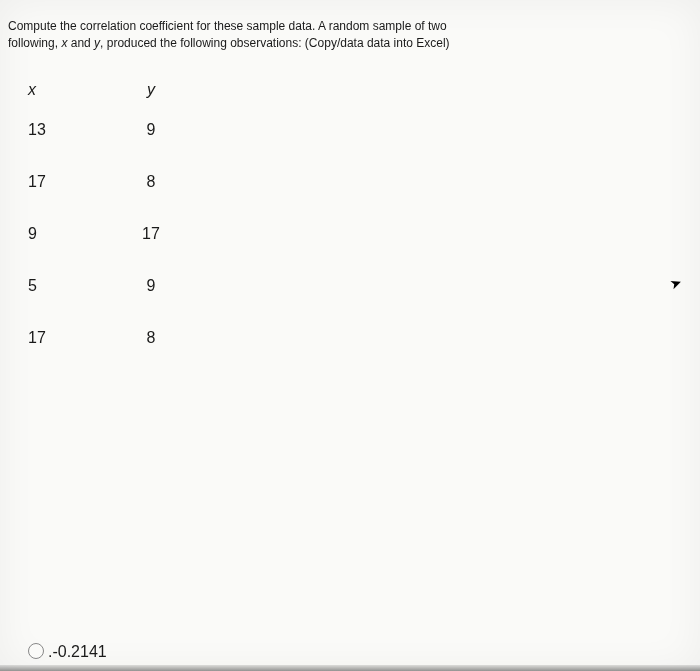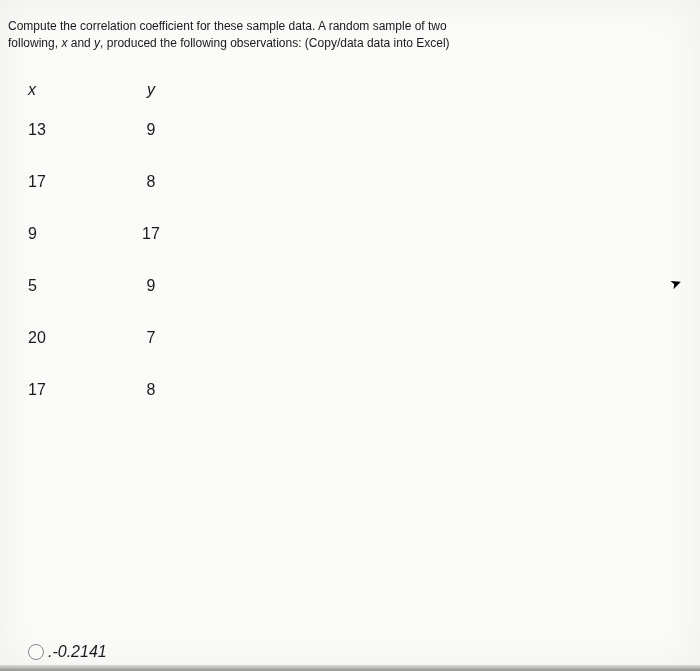--- a/index.html
+++ b/index.html
@@ -63,23 +63,22 @@
       text-align: left;
     }
     .data-table td.cell-y {
       text-align: center;
     }
     .answer-option {
       position: absolute;
       left: 28px;
       bottom: 10px;
       display: flex;
-      align-items: center;
+      align-items: flex-start;
       gap: 4px;
-      font-style: italic;
     }
     .radio {
       width: 16px;
       height: 16px;
       border: 1.5px solid #888;
       border-radius: 50%;
       background: #fafaf8;
       flex-shrink: 0;
     }
     .answer-text {
@@ -131,24 +130,20 @@
       </tr>
       <tr>
         <td class="cell-x">9</td>
         <td class="cell-y">17</td>
       </tr>
       <tr>
         <td class="cell-x">5</td>
         <td class="cell-y">9</td>
       </tr>
       <tr>
-        <td class="cell-x">20</td>
-        <td class="cell-y">7</td>
-      </tr>
-      <tr>
         <td class="cell-x">17</td>
         <td class="cell-y">8</td>
       </tr>
     </tbody>
   </table>
 
   <div class="answer-option">
     <div class="radio"></div>
     <span class="answer-text">.-0.2141</span>
   </div>

